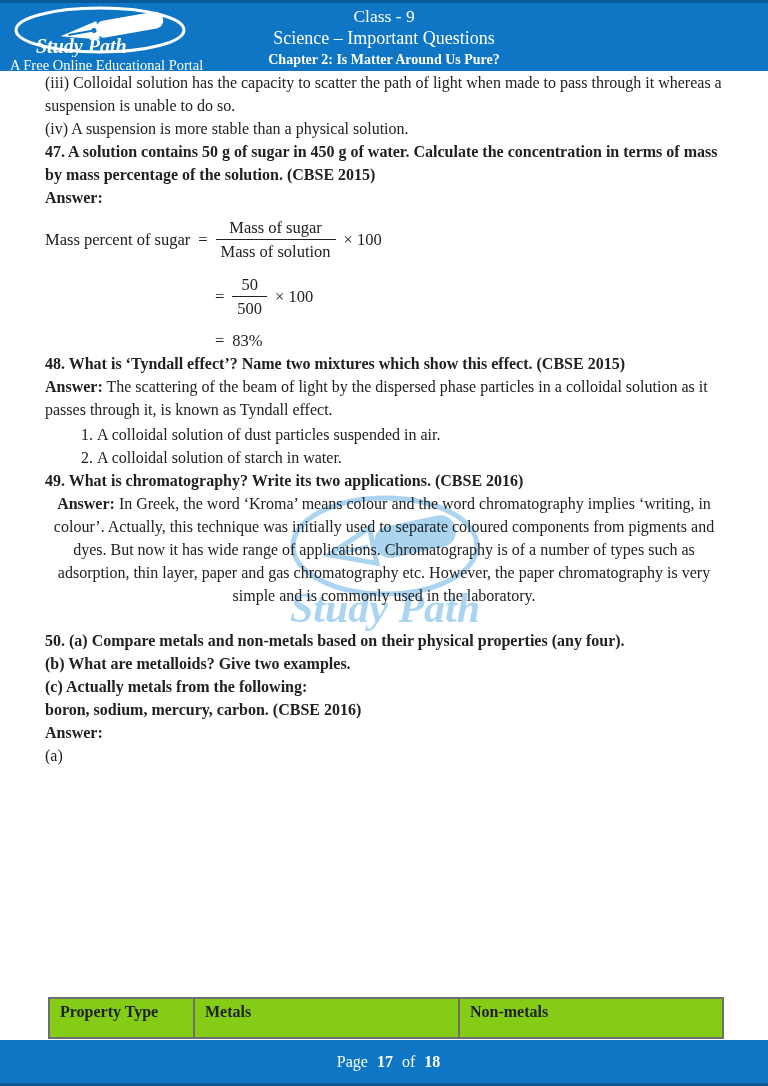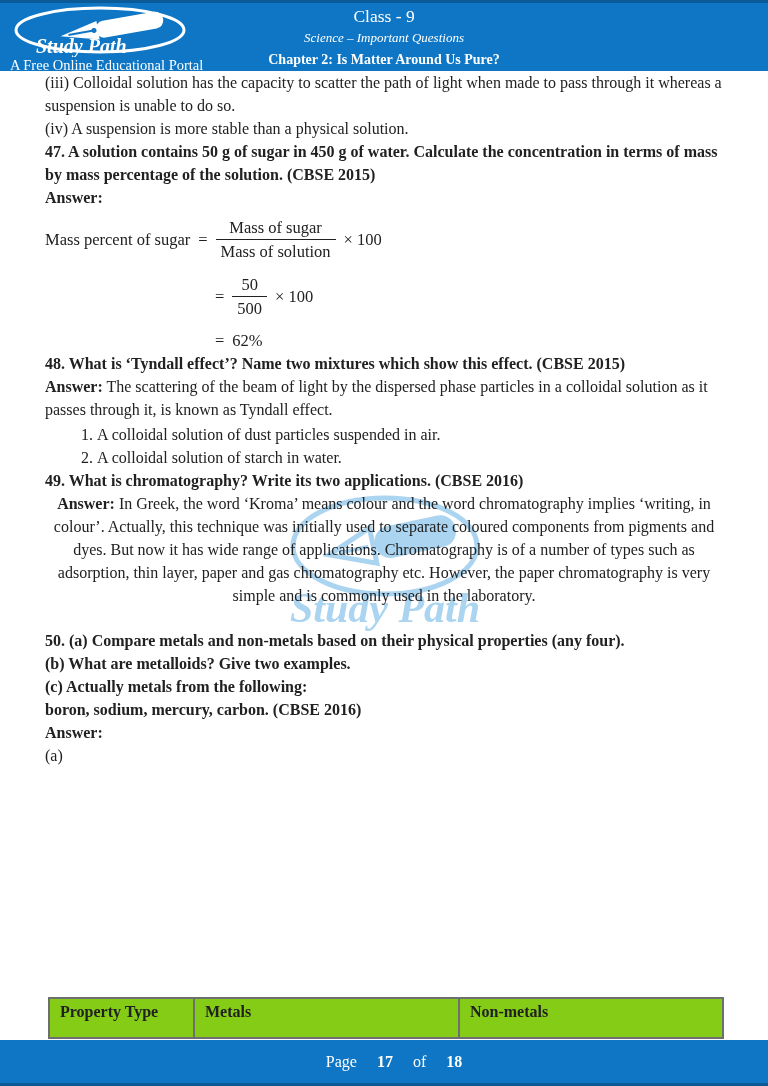--- a/index.html
+++ b/index.html
@@ -18,21 +18,21 @@
   .logo svg { display:block; }
   .logo-tagline {
     position:absolute; left:2px; top:52px; width:210px;
     color:#ffffff; font-size:14.5px; white-space:nowrap;
   }
   .header-titles {
     position:absolute; left:0; top:2px; width:768px; text-align:center;
     color:#ffffff; line-height:22px;
   }
   .ht1 { font-size:17.5px; }
-  .ht2 { font-size:13px;font-style:italic; }
+  .ht2 { font-size:18px; }
   .ht3 { font-size:14px; font-weight:bold; }
   
   .watermark { position:absolute; left:280px; top:488px; z-index:0; }
   
   .content {
     position:relative; z-index:1; padding:0 45px; margin-top:71px;
     font-size:16px; line-height:23px;
   }
   .content p { margin:0; }
   .p-first { margin-top:5px; }
@@ -71,21 +71,21 @@
   }
   .col1 { width:145px; } .col2 { width:265px; } .col3 { width:264px; }
   
   .footer {
     position:absolute; left:0; top:1040px; width:768px; height:46px;
     background:#0e76c4; border-bottom:3px solid #0a5a98; z-index:2;
     display:flex; align-items:center; justify-content:center;
     color:#ffffff; font-size:16px;
   }
   .footer b { font-weight:bold; }
-  .footer span { margin:0 20px; }
+  .footer span { margin:0 9px; }
 </style>
 </head>
 <body>
 
 <div class="page">
 
   <div class="header">
     <div class="logo">
       <svg width="200" height="52" viewBox="0 0 200 52">
         <ellipse cx="92" cy="25" rx="84" ry="22" fill="none" stroke="#ffffff" stroke-width="3"></ellipse>
@@ -142,21 +142,21 @@
       <div class="math-row r2">
         <span>=</span>
         <span class="eq frac">
           <span class="num">50</span>
           <span class="den">500</span>
         </span>
         <span>× 100</span>
       </div>
       <div class="math-row r3">
         <span>=</span>
-        <span class="eq">62%</span>
+        <span class="eq">83%</span>
       </div>
     </div>
 
     <p class="q q48">48. What is ‘Tyndall effect’? Name two mixtures which show this effect. (CBSE 2015)</p>
 
     <p class="ans48"><span class="bold">Answer:</span><span> The scattering of the beam of light by the dispersed phase particles in a colloidal solution as it passes through it, is known as Tyndall effect.</span></p>
     <ol class="ans-list">
       <li>A colloidal solution of dust particles suspended in air.</li>
       <li>A colloidal solution of starch in water.</li>
     </ol>

